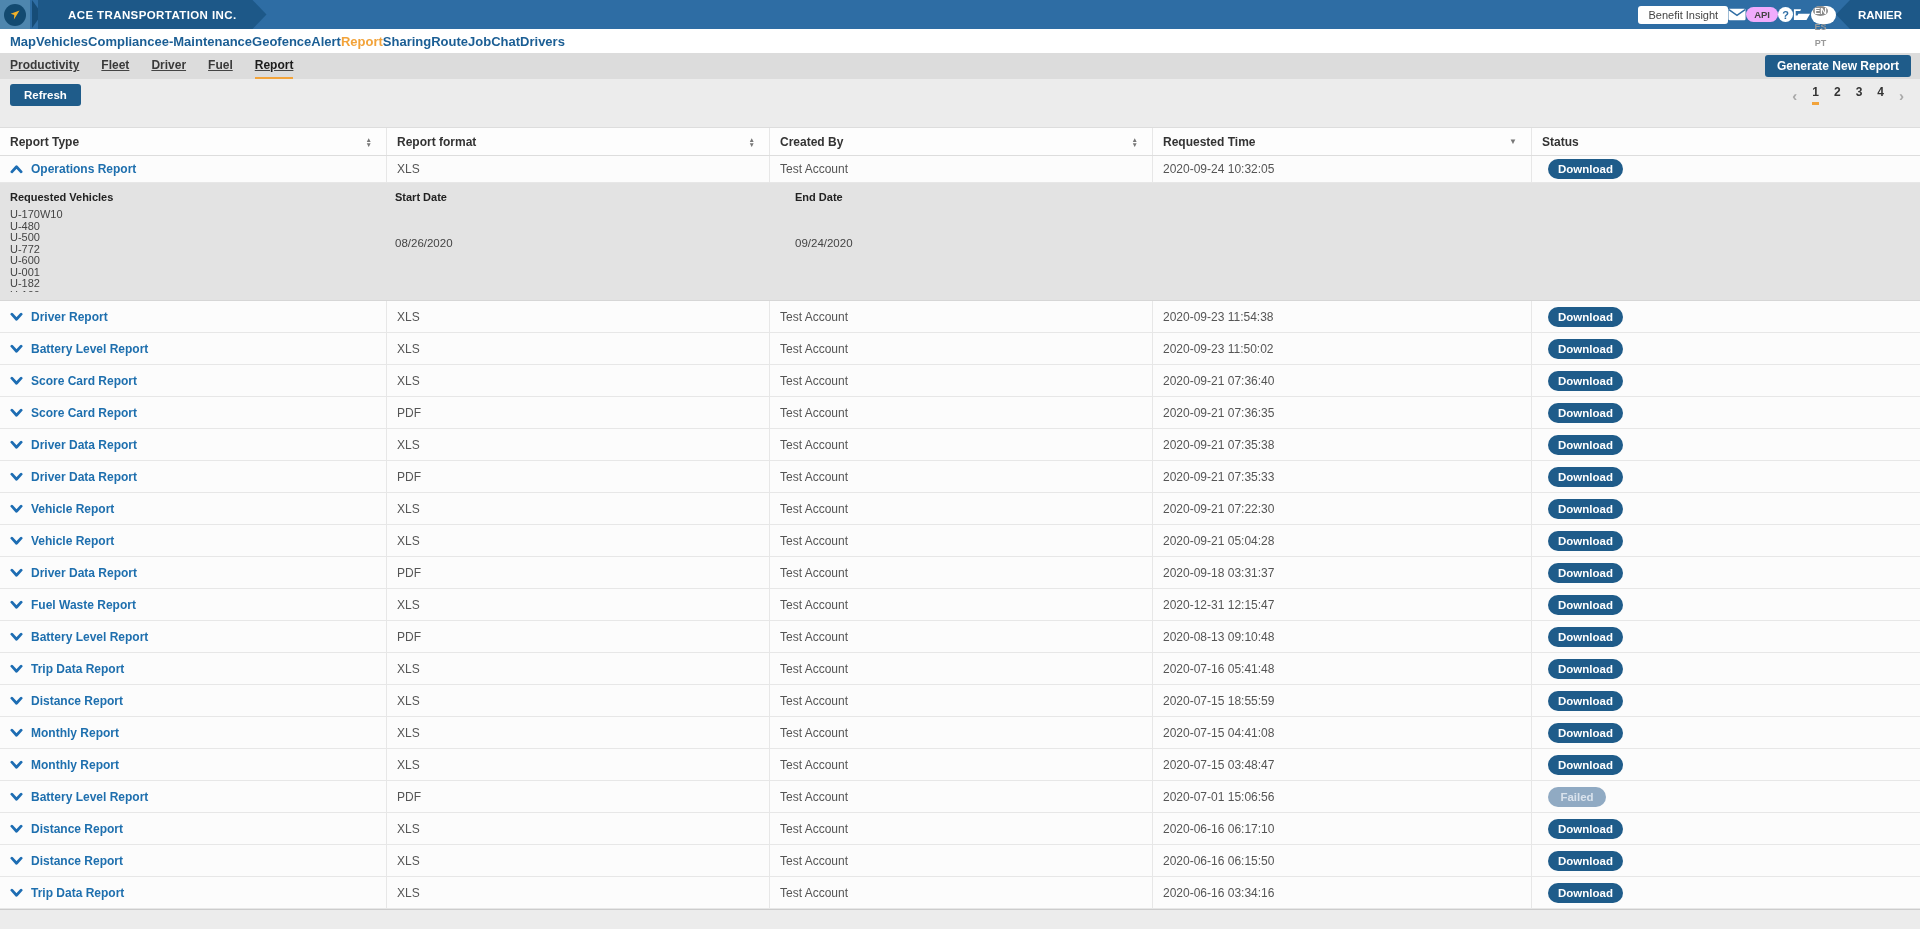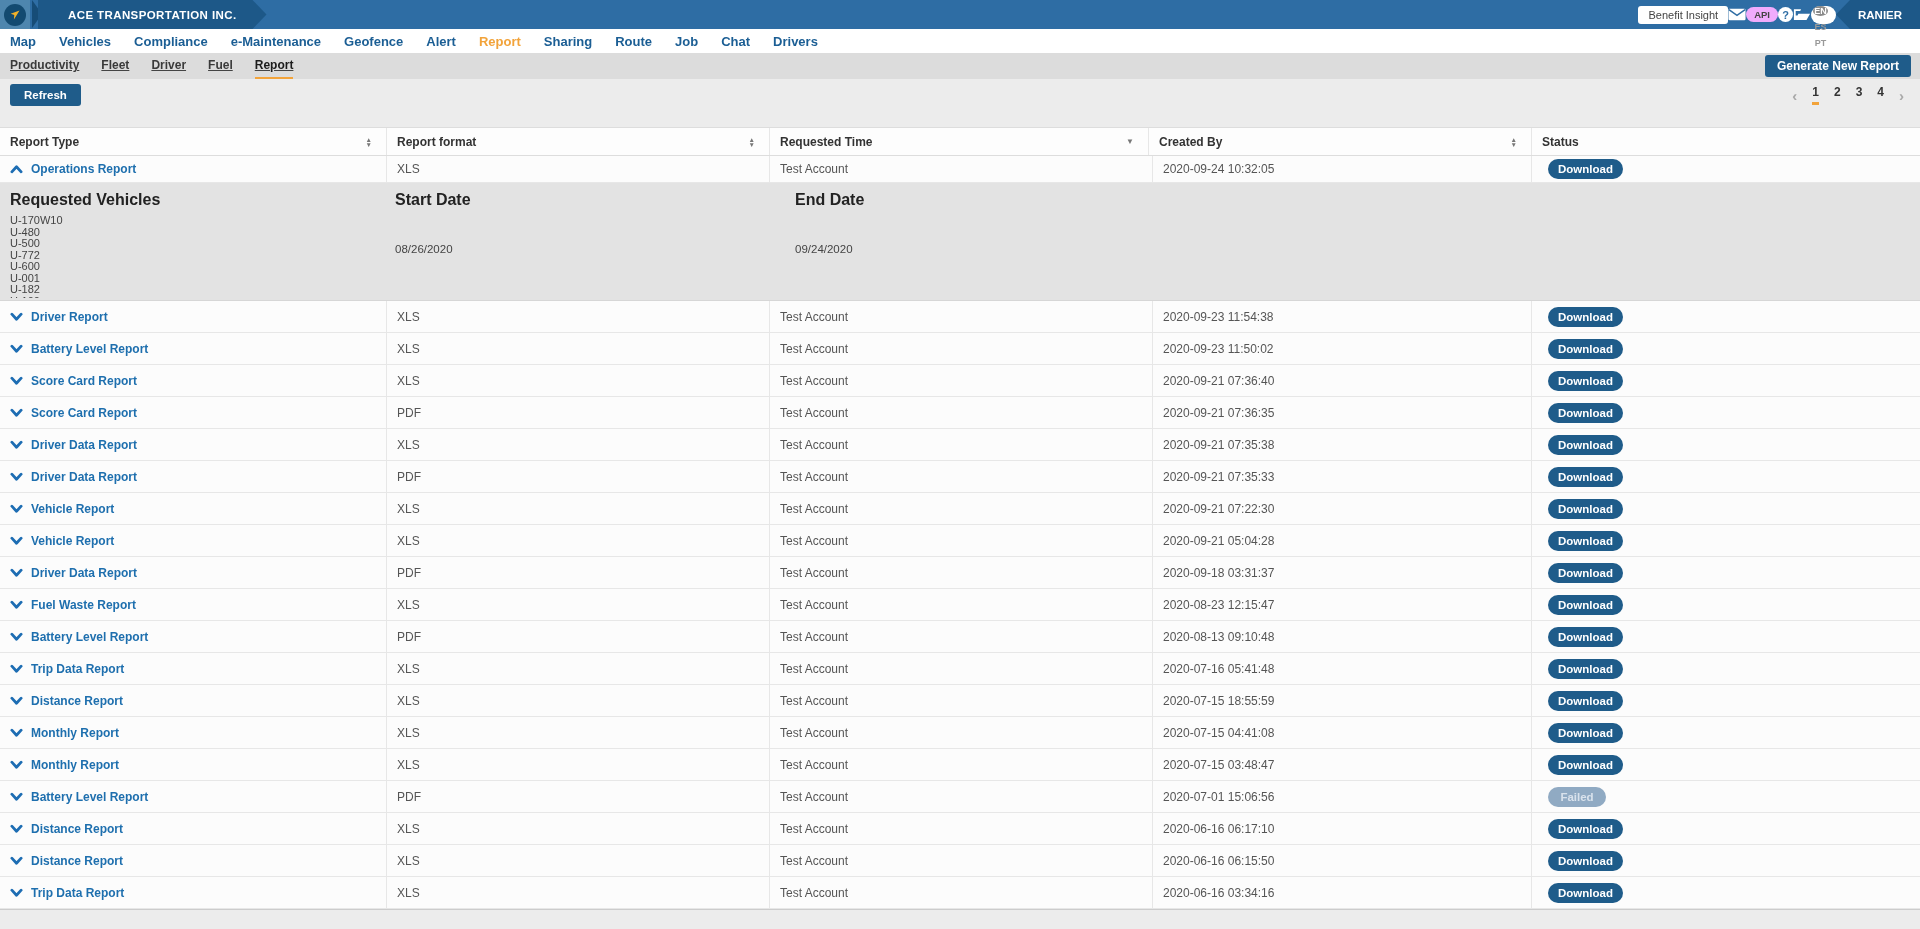--- a/index.html
+++ b/index.html
@@ -24,21 +24,21 @@
   .pill-btn{background:#fff;border:none;border-radius:3px;color:#444;font-size:11px;padding:3px 10px;font-family:inherit;cursor:pointer;}
   .api-btn{background:#f0abfc;border:none;border-radius:8px;color:#444;font-size:9.5px;font-weight:bold;padding:2px 8px;font-family:inherit;cursor:pointer;}
   .help-circ{width:15px;height:15px;border-radius:50%;background:#fff;color:var(--brand-blue);font-weight:bold;font-size:11px;display:flex;align-items:center;justify-content:center;cursor:pointer;}
   .lang-pill{background:#fff;border-radius:9px;height:18px;display:flex;align-items:center;gap:6px;padding:0 8px 0 2px;flex-direction:column;}
   .lang-item{font-size:9px;font-weight:bold;color:#999;cursor:pointer;}
   .lang-item.active{background:#8a8a8a;color:#fff;border-radius:50%;width:15px;height:15px;display:flex;align-items:center;justify-content:center;}
   .user-band{height:29px;background:var(--brand-dark);color:#fff;font-weight:bold;font-size:11.5px;display:flex;align-items:center;
     padding:0 6px 0 22px;min-width:84px;clip-path:polygon(0 50%, 14px 0, 100% 0, 100% 100%, 14px 100%);}
 
   
-  .mainnav{height:24px;background:#fff;display:flex;align-items:center;gap:23px;padding-left:10px;}
+  .mainnav{height:24px;background:#fff;display:flex;align-items:center;padding-left:10px;}
   .nav-item{color:var(--nav-blue);font-weight:bold;font-size:13px;text-decoration:none;cursor:pointer;}
   .nav-item.active{color:var(--accent-orange);}
 
   
   .subnav{height:26px;background:var(--subnav-bg);display:flex;align-items:center;gap:21px;padding-left:10px;}
   .subnav-item{color:#3a3a3a;font-weight:bold;font-size:12px;cursor:pointer;height:26px;display:flex;align-items:center;border-bottom:2px solid transparent;}
   .subnav-item.active{color:#1c1c1c;border-bottom:2px solid var(--accent-orange);}
   .gen-btn{margin-left:auto;margin-right:9px;background:var(--button-blue);color:#fff;font-weight:bold;font-size:12px;border:none;border-radius:3px;padding:4px 12px;font-family:inherit;cursor:pointer;}
 
   
@@ -66,21 +66,21 @@
   .td{display:flex;align-items:center;padding-left:10px;color:#555;font-size:12px;}
   .chev{width:13px;height:13px;margin-right:8px;flex:0 0 auto;cursor:pointer;}
   .chev svg{display:block;}
   .chev.up svg{transform:rotate(180deg);}
   .rname{color:var(--link-blue);font-weight:bold;font-size:12px;cursor:pointer;text-decoration:none;}
   .status-btn{margin-left:6px;background:var(--button-blue);color:#fff;font-weight:bold;font-size:11.5px;border:none;border-radius:10px;padding:4px 10px;min-width:58px;font-family:inherit;cursor:pointer;}
   .status-btn.failed{background:var(--failed-bg);color:var(--failed-text);cursor:default;}
 
   
   .detail{height:118px;background:#e3e3e3;border-bottom:1px solid #d6d6d6;display:grid;grid-template-columns:385px 400px 1fr;padding:8px 0 0 10px;overflow:hidden;}
-  .detail .lbl{font-weight:bold;color:#222;font-size:16px;}
+  .detail .lbl{font-weight:bold;color:#222;font-size:11px;}
   .veh-list{margin-top:6px;max-height:83px;overflow:hidden;}
   .veh-item{font-size:11px;line-height:11.5px;color:#444;}
   .d-val{margin-top:34px;font-size:11.5px;color:#444;}
 </style>
 </head>
 <body>
 
 <div class="topbar">
   <div class="logo-sq">
     <div class="logo-circle">
@@ -165,30 +165,30 @@
           <span>▼</span>
         </span>
   </div>
       <div class="th c2">
     <span class="col-label">Report format</span>
     <span class="sort both">
           <span>▲</span>
           <span>▼</span>
         </span>
   </div>
-      <div class="th c4">
-    <span class="col-label">Requested Time</span>
-    <span class="sort desc">▼</span>
-  </div>
       <div class="th c3">
     <span class="col-label">Created By</span>
     <span class="sort both">
           <span>▲</span>
           <span>▼</span>
         </span>
+  </div>
+      <div class="th c4">
+    <span class="col-label">Requested Time</span>
+    <span class="sort desc">▼</span>
   </div>
       <div class="th c5">
     <span class="col-label">Status</span>
 
   </div>
     </div>
 
   <div>
       <div class="trow expanded">
     <div class="td c1">
@@ -381,21 +381,21 @@
     <div class="td c1">
       <span class="chev">
         <svg width="13" height="13" viewBox="0 0 14 14">
               <polyline points="2,4.5 7,10 12,4.5" fill="none" stroke="#1d6db3" stroke-width="3" stroke-linecap="round" stroke-linejoin="round"></polyline>
             </svg>
       </span>
       <a class="rname">Fuel Waste Report</a>
     </div>
     <div class="td c2 fmt">XLS</div>
     <div class="td c3 cby">Test Account</div>
-    <div class="td c4 rtime">2020-08-23 12:15:47</div>
+    <div class="td c4 rtime">2020-12-31 12:15:47</div>
     <div class="td c5">
           <button class="status-btn">Download</button>
         </div>
   </div>
       <div class="trow">
     <div class="td c1">
       <span class="chev">
         <svg width="13" height="13" viewBox="0 0 14 14">
               <polyline points="2,4.5 7,10 12,4.5" fill="none" stroke="#1d6db3" stroke-width="3" stroke-linecap="round" stroke-linejoin="round"></polyline>
             </svg>

